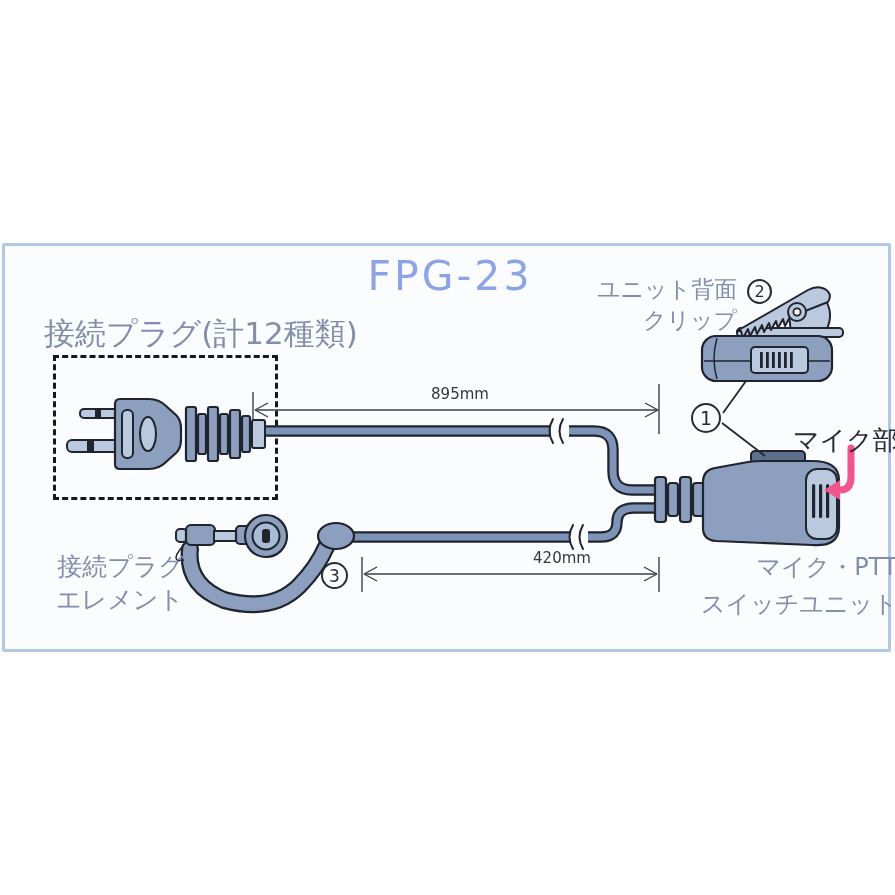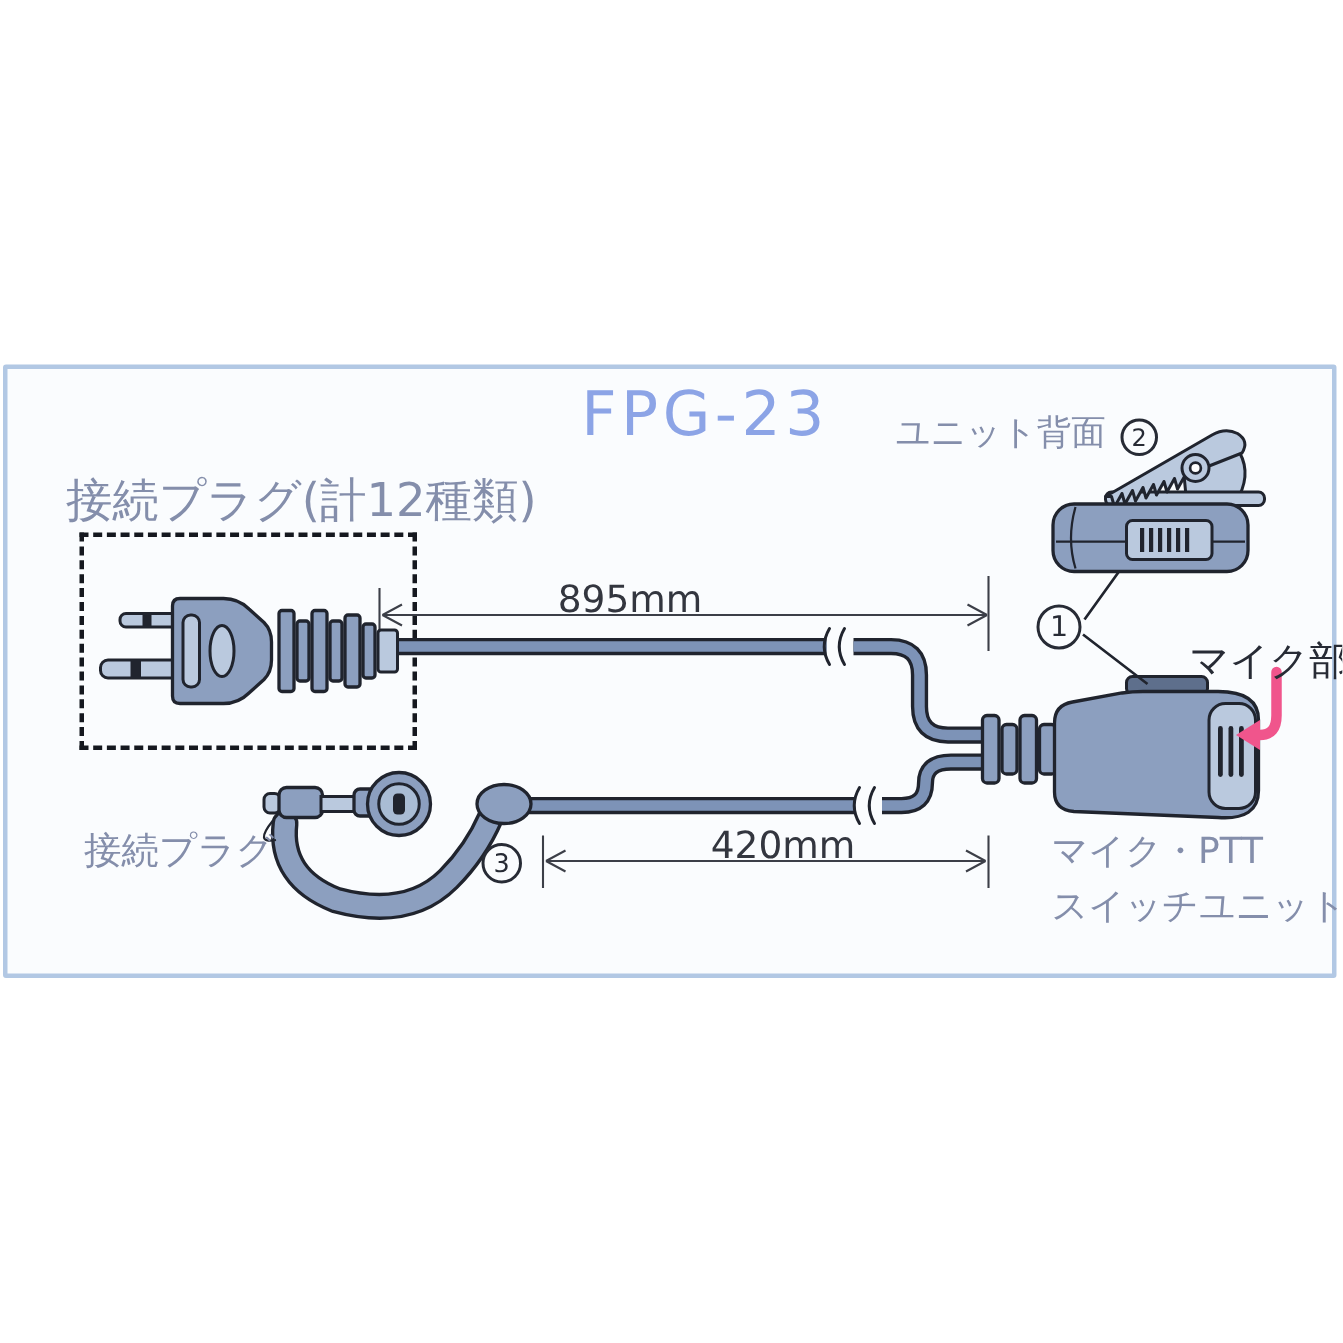--- a/index.html
+++ b/index.html
@@ -16,31 +16,30 @@
   .dashed-box {
     position:absolute; left:53px; top:355px; width:225px; height:145px;
     box-sizing:border-box; border:3px dashed #15181f;
   }
   .art { position:absolute; left:0; top:0; }
 
   .title {
     position:absolute; left:450px; top:252px; transform:translateX(-50%);
     font-size:41px; font-weight:500; letter-spacing:3px; color:var(--accent-title);
     white-space:nowrap;
-    margin-left:20px;
-  }
-  .lbl { position:absolute; color:var(--label-text); white-space:nowrap; }
+  }
+  .lbl { position:absolute; color:var(--label-text); white-space:nowrap;text-align:right; }
   .plug-lbl { left:44px; top:313px; font-size:31px; }
   .clip-lbl { left:597px; top:274px; font-size:23px; line-height:31px; }
   .ear-lbl  { left:56px;  top:550px; font-size:25px; line-height:33px; }
   .unit-lbl { left:701px; top:549px; font-size:24px; line-height:37px; }
   .mic-lbl  { position:absolute; left:793px; top:423px; font-size:26px; color:#272b35; white-space:nowrap; }
   .dim-text {
     position:absolute; transform:translateX(-50%);
-    font-size:25px; color:var(--dim-text); white-space:nowrap;
+    font-size:15px; color:var(--dim-text); white-space:nowrap;margin-left:40px;
   }
   .dim895 { left:420px; top:385px; }
   .dim420 { left:522px; top:549px; }
 
   .badge {
     position:absolute; box-sizing:border-box; border:2.4px solid #272b35;
     border-radius:50%; color:#272b35; display:flex; align-items:center;
     justify-content:center; font-weight:500; background:transparent;
   }
   .b1 { left:691px; top:403px; width:30px; height:30px; font-size:19px; }
@@ -173,26 +172,28 @@
       <polygon class="pink-fill" points="824,490 840,480 840,500"></polygon>
     </g>
   </svg>
 
   <div class="title">FPG-23</div>
 
   <div class="lbl plug-lbl">接続プラグ(計12種類)</div>
 
   <div class="lbl clip-lbl">
     <div>ユニット背面</div>
+    <div>クリップ</div>
   </div>
 
   <div class="mic-lbl">マイク部</div>
 
   <div class="lbl ear-lbl">
     <div>接続プラグ</div>
+    <div>エレメント</div>
   </div>
 
   <div class="lbl unit-lbl">
     <div>マイク・PTT</div>
     <div>スイッチユニット</div>
   </div>
 
   <div class="dim-text dim895">895mm</div>
   <div class="dim-text dim420">420mm</div>
 

